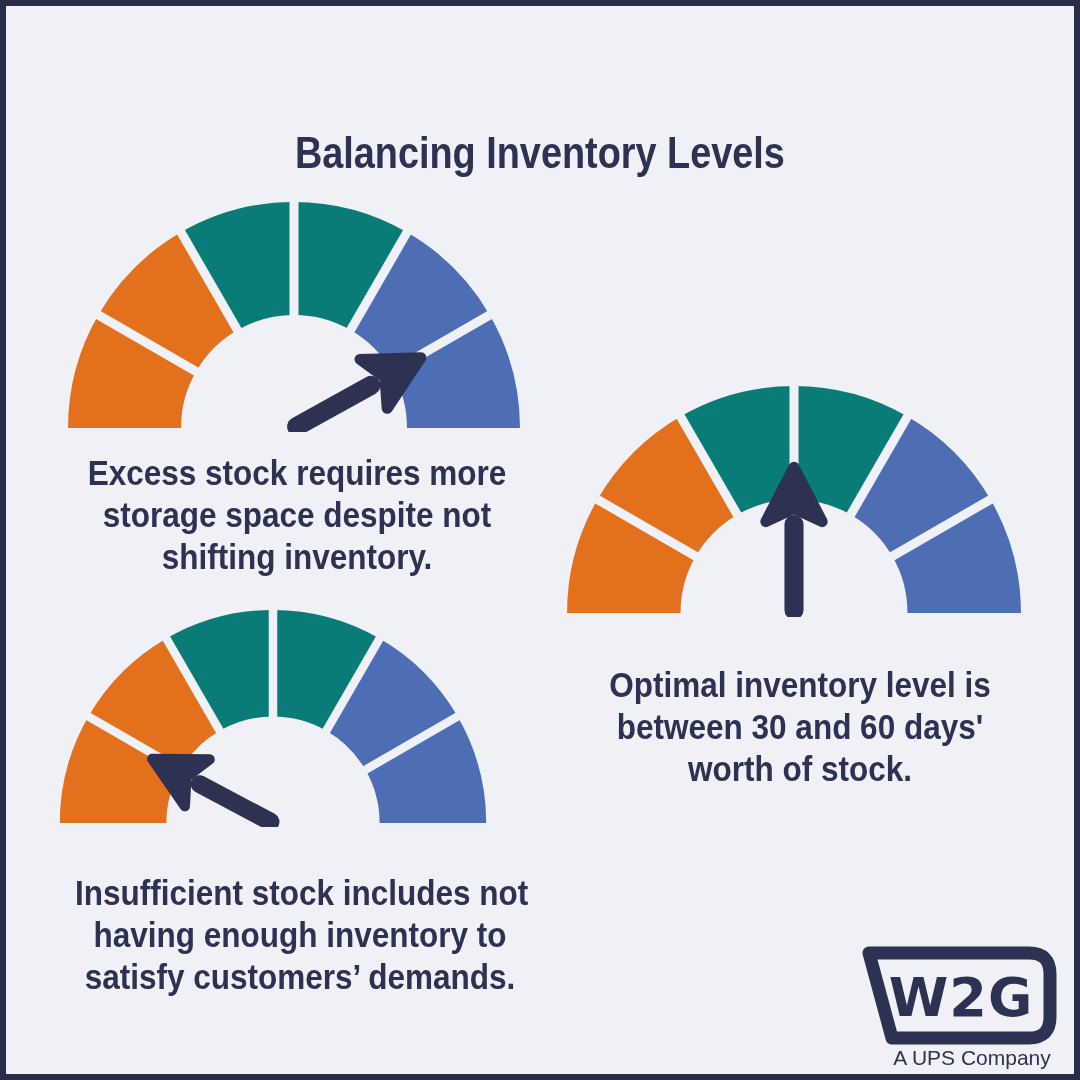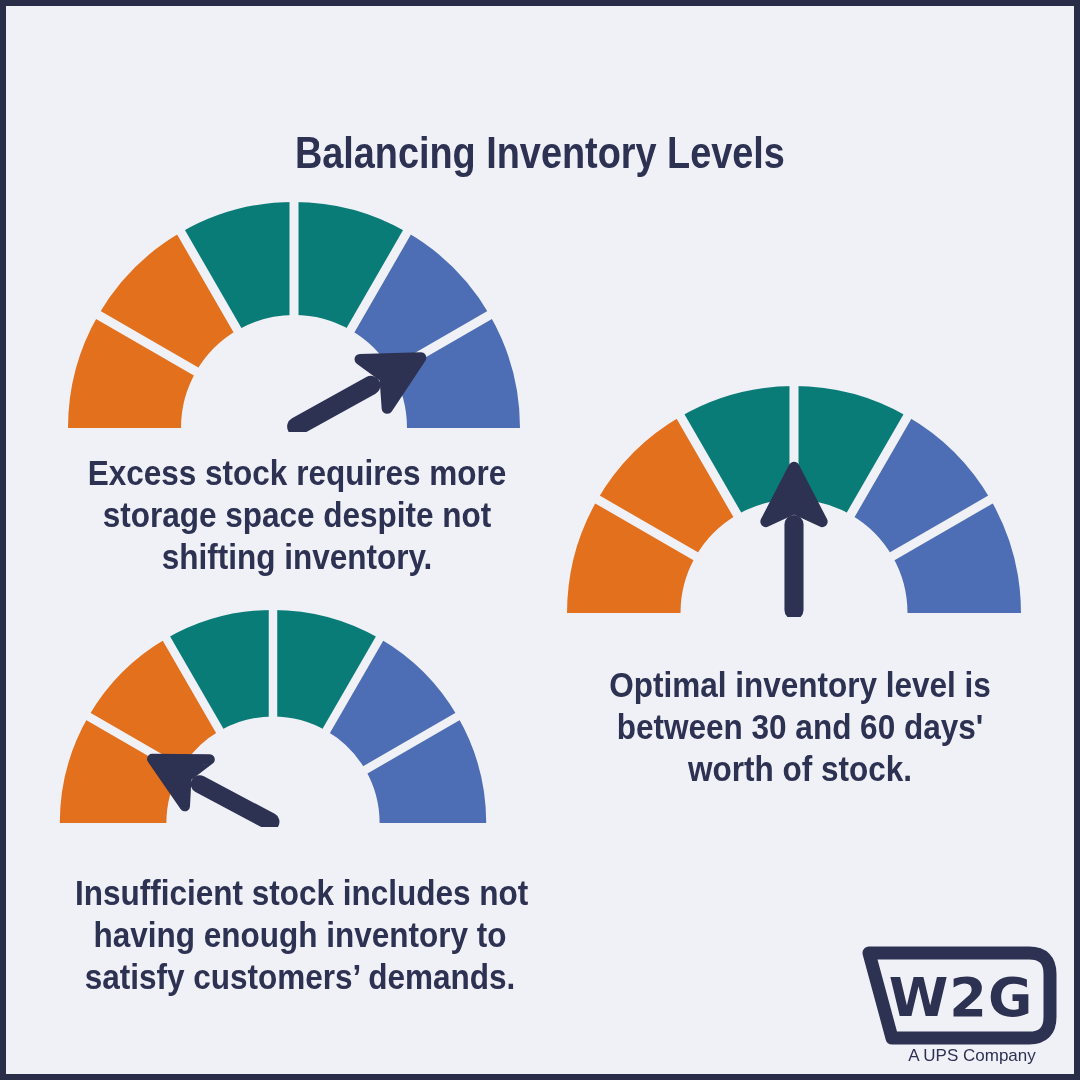--- a/index.html
+++ b/index.html
@@ -26,21 +26,21 @@
     font-size:35px;line-height:42px;transform:scaleX(.9);transform-origin:50% 0;
     white-space:nowrap;
   }
   .caption span{display:block;}
   .c1{left:47px;top:452px;}
   .c2{left:550px;top:664px;}
   .c3{left:50px;top:872px;}
   .logo{position:absolute;left:853px;top:943px;width:212px;height:112px;}
   .tagline{
     position:absolute;left:866px;top:1046px;width:212px;text-align:center;
-    color:#2d3152;font-size:17px;font-weight:normal;white-space:nowrap;
+    color:#2d3152;font-size:21px;font-weight:normal;white-space:nowrap;
   }
 </style>
 </head>
 <body>
 
 <div class="frame"></div>
 
 <svg width="0" height="0" style="position:absolute">
   <defs>
     <g id="gaugeShape">

